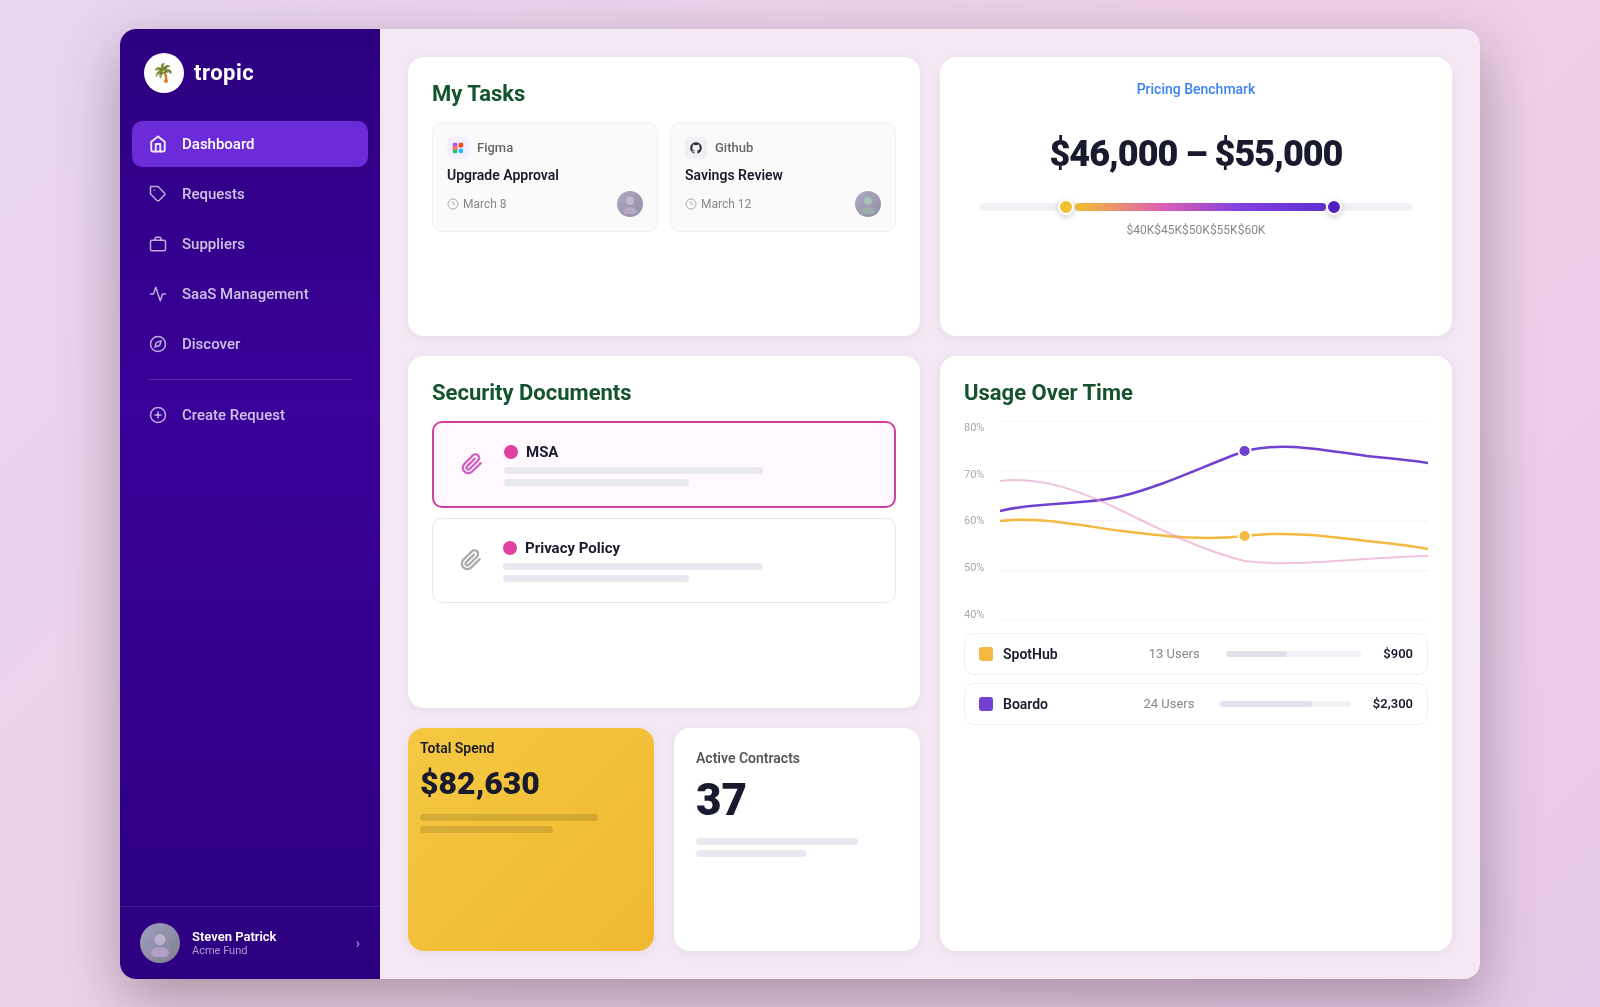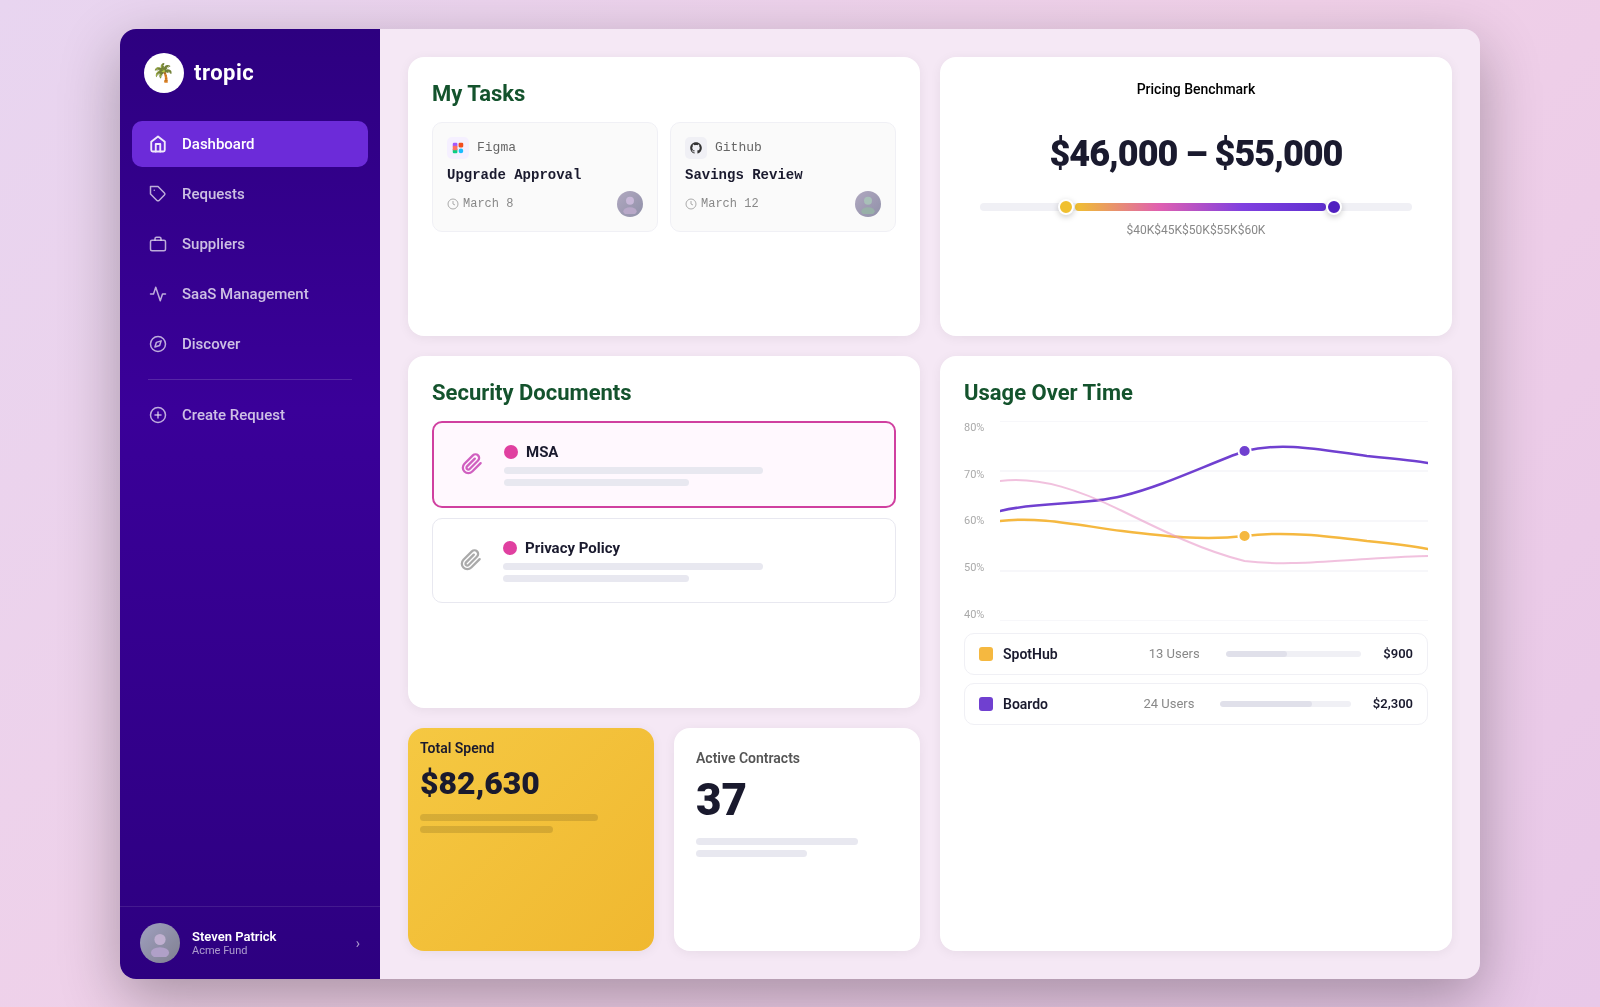--- a/index.html
+++ b/index.html
@@ -160,21 +160,20 @@
     .card-title {
       font-size: 22px;
       font-weight: 700;
       color: #14532d;
       margin-bottom: 16px;
     }
     .tasks-grid {
       display: grid;
       grid-template-columns: 1fr 1fr;
       gap: 12px;
-      font-family: Liberation Mono, monospace;
     }
     .task-card {
       border: 1px solid #f0f0f5;
       border-radius: 10px;
       padding: 14px;
       background: #fafafa;
     }
     .task-app-row {
       display: flex;
       align-items: center;
@@ -228,21 +227,21 @@
       overflow: hidden;
     }
 
     
     .pricing-benchmark {
       grid-column: 2;
       grid-row: 1;
     }
     .benchmark-label {
       font-size: 14px;
-      color: #000000;
+      color: #3b82f6;
       font-weight: 500;
       text-align: center;
     }
     .benchmark-range {
       font-size: 36px;
       font-weight: 900;
       color: #1a1a2e;
       text-align: center;
       margin-bottom: 20px;
       letter-spacing: -1px;

